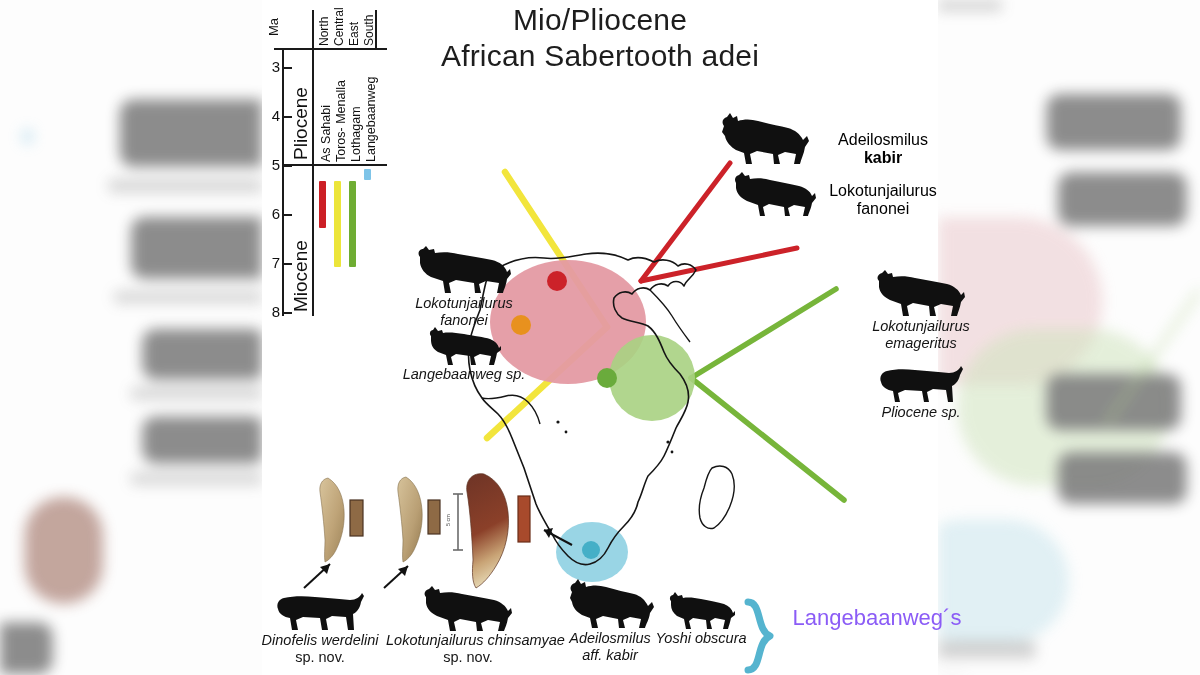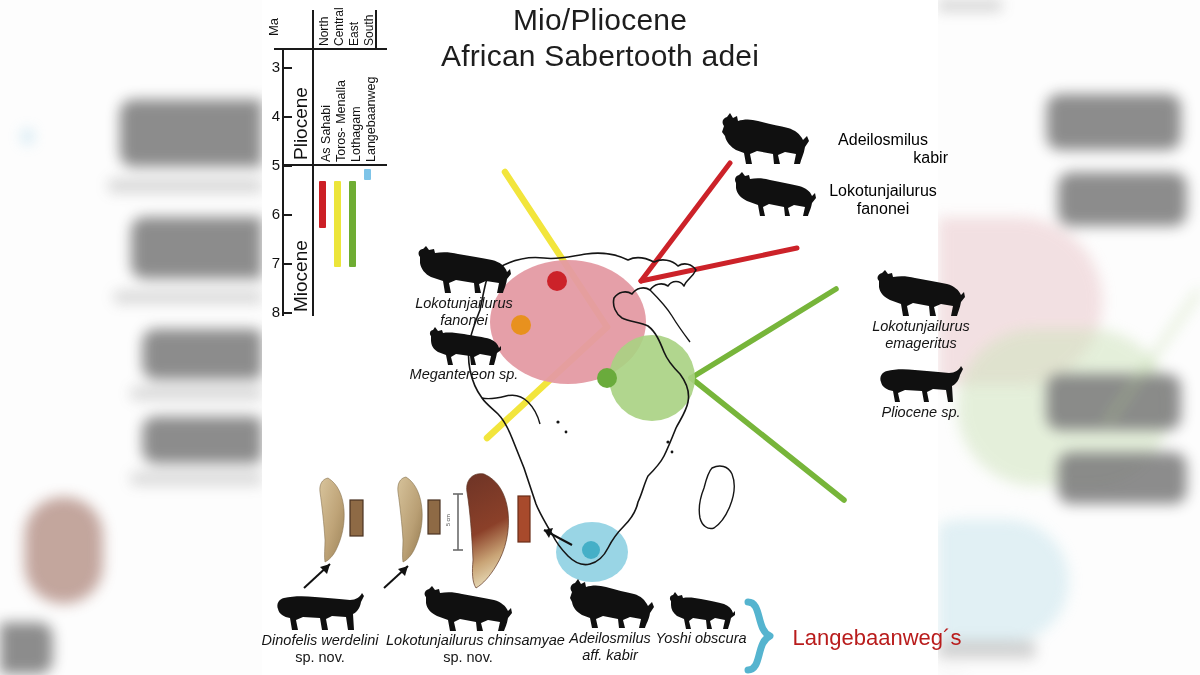--- a/index.html
+++ b/index.html
@@ -54,21 +54,21 @@
   
   .taxon{position:absolute;text-align:center;}
   .taxon .sil{display:block;margin:0 auto;}
   .taxon .nm{font-size:14.5px;line-height:17px;color:#141414;font-style:italic;white-space:nowrap;}
 
   
   .teeth{position:absolute;left:300px;top:470px;width:280px;height:125px;}
 
   
   .guild{position:absolute;left:740px;top:598px;width:200px;}
-  .guild .gtxt{position:absolute;left:42px;top:6px;width:190px;font-size:22px;line-height:27px;color:#b91c1c;text-align:center;margin-top:20px;}
+  .guild .gtxt{position:absolute;left:42px;top:6px;width:190px;font-size:22px;line-height:27px;color:#8b5cf6;text-align:center;}
 </style>
 </head>
 <body>
 
 <div id="stage">
 
   <div class="backdrop left">
     <div class="inner">
 
       <div class="bd-el" style="left:253px;top:152px;width:9px;height:12px;background:#7ec4e8;opacity:.8;"></div>
@@ -220,35 +220,35 @@
     <div class="nm">fanonei</div>
   </div>
 
   <div class="taxon" style="left:374px;top:326px;width:180px;">
     <svg class="sil" width="76" height="40" viewBox="0 0 76 40">
       <path fill="#101010" d="M5,10 C3,8 4,4 7,4 L9,1 L12,5 L16,4 L17,7 C23,6 30,7 38,8
         C48,10 58,11 64,13 C69,15 72,18 73,22 L75,20 L75,24 L71,27 C70,32 69,35 68,39
         L63,39 L65,30 L54,28 L48,31 L50,39 L45,39 L44,30 L30,28 L25,31 L27,39 L22,39 L20,29
         L12,26 C7,23 5,19 5,14 Z"></path>
     </svg>
-    <div class="nm">Megantereon sp.</div>
+    <div class="nm">Langebaanweg sp.</div>
   </div>
 
 
   <div class="taxon" style="left:710px;top:110px;width:110px;">
     <svg class="sil" width="96" height="58" viewBox="0 0 96 58">
       <path fill="#101010" d="M7,16 C4,12 6,8 10,7 L13,3 L16,8 L20,6 L21,11 C27,9 34,9 41,11
         C52,14 62,16 71,18 C78,20 83,24 86,30 L90,26 L92,31 L88,37 C87,44 84,49 83,54
         L77,54 L79,44 L68,42 L61,45 L63,54 L57,54 L56,44 L40,41 L33,44 L35,54 L29,54 L27,43
         L19,40 C14,37 9,32 8,26 L5,22 Z"></path>
     </svg>
   </div>
   <div style="position:absolute;left:818px;top:131px;width:130px;text-align:left;">
     <div class="nm" style="text-align:center;">Adeilosmilus</div>
-    <div class="nm" style="text-align:right;">kabir</div>
+    <div class="nm" style="text-align:center;font-weight:bold;">kabir</div>
   </div>
 
   <div class="taxon" style="left:725px;top:170px;width:100px;">
     <svg class="sil" width="88" height="48" viewBox="0 0 88 48">
       <path fill="#101010" d="M5,13 C3,10 4,6 8,5 L11,2 L14,6 L18,5 L19,9 C25,8 32,8 39,10
         C49,12 59,14 68,16 C75,18 79,21 81,26 L84,23 L85,28 L81,33 C80,39 78,42 77,46
         L72,46 L74,37 L63,35 L57,38 L59,46 L54,46 L53,37 L38,34 L32,37 L34,46 L29,46 L27,35
         L16,31 C10,28 6,24 5,18 Z"></path>
     </svg>
   </div>

